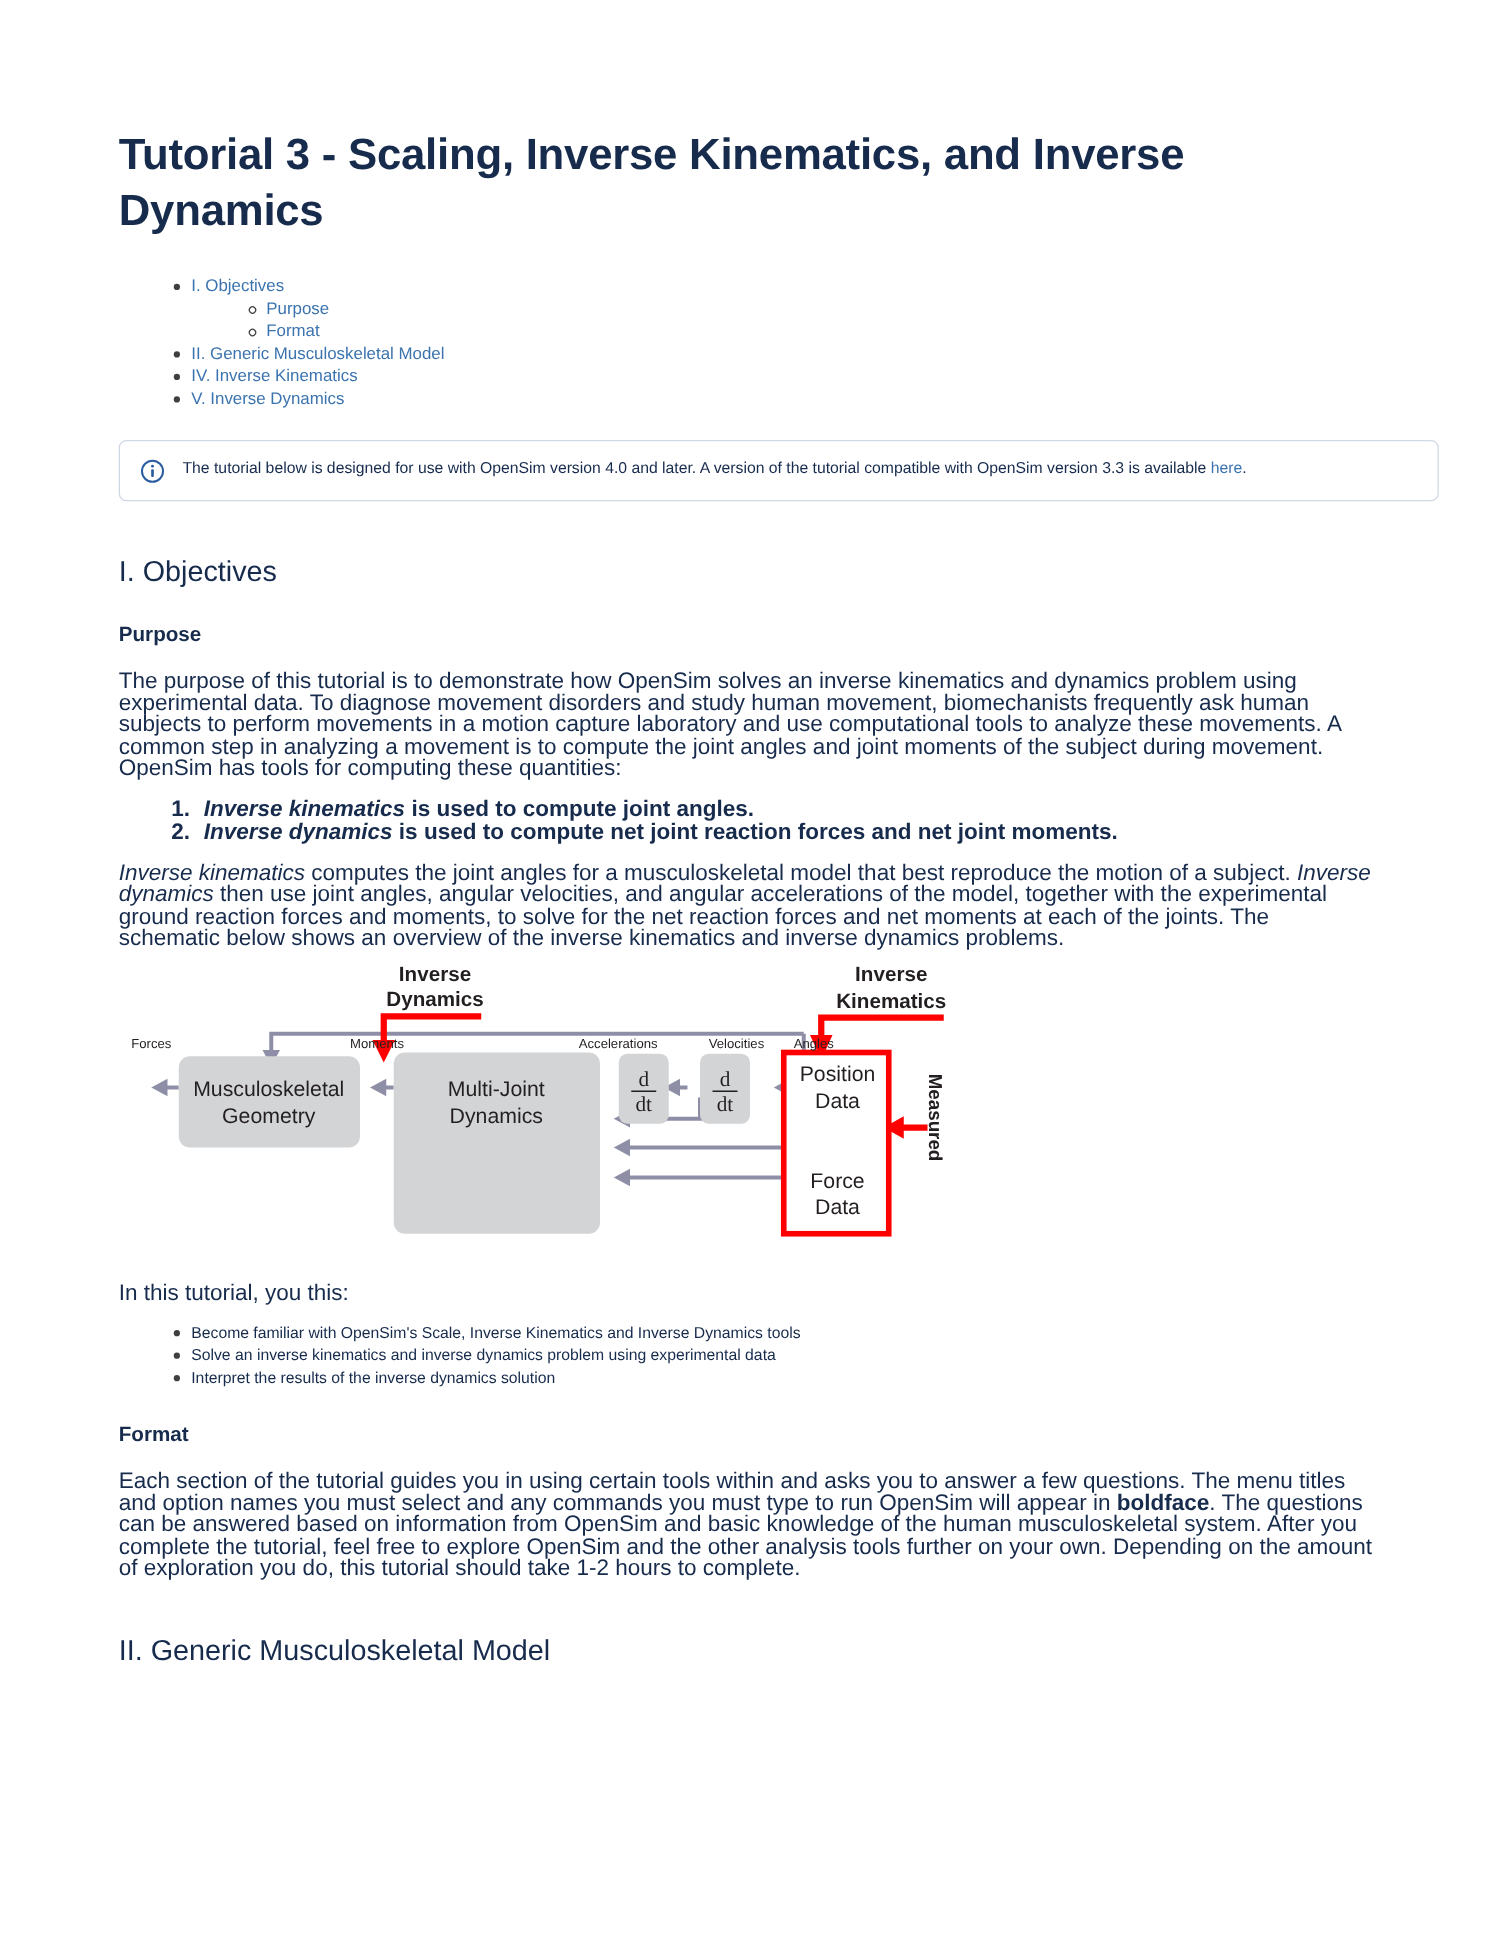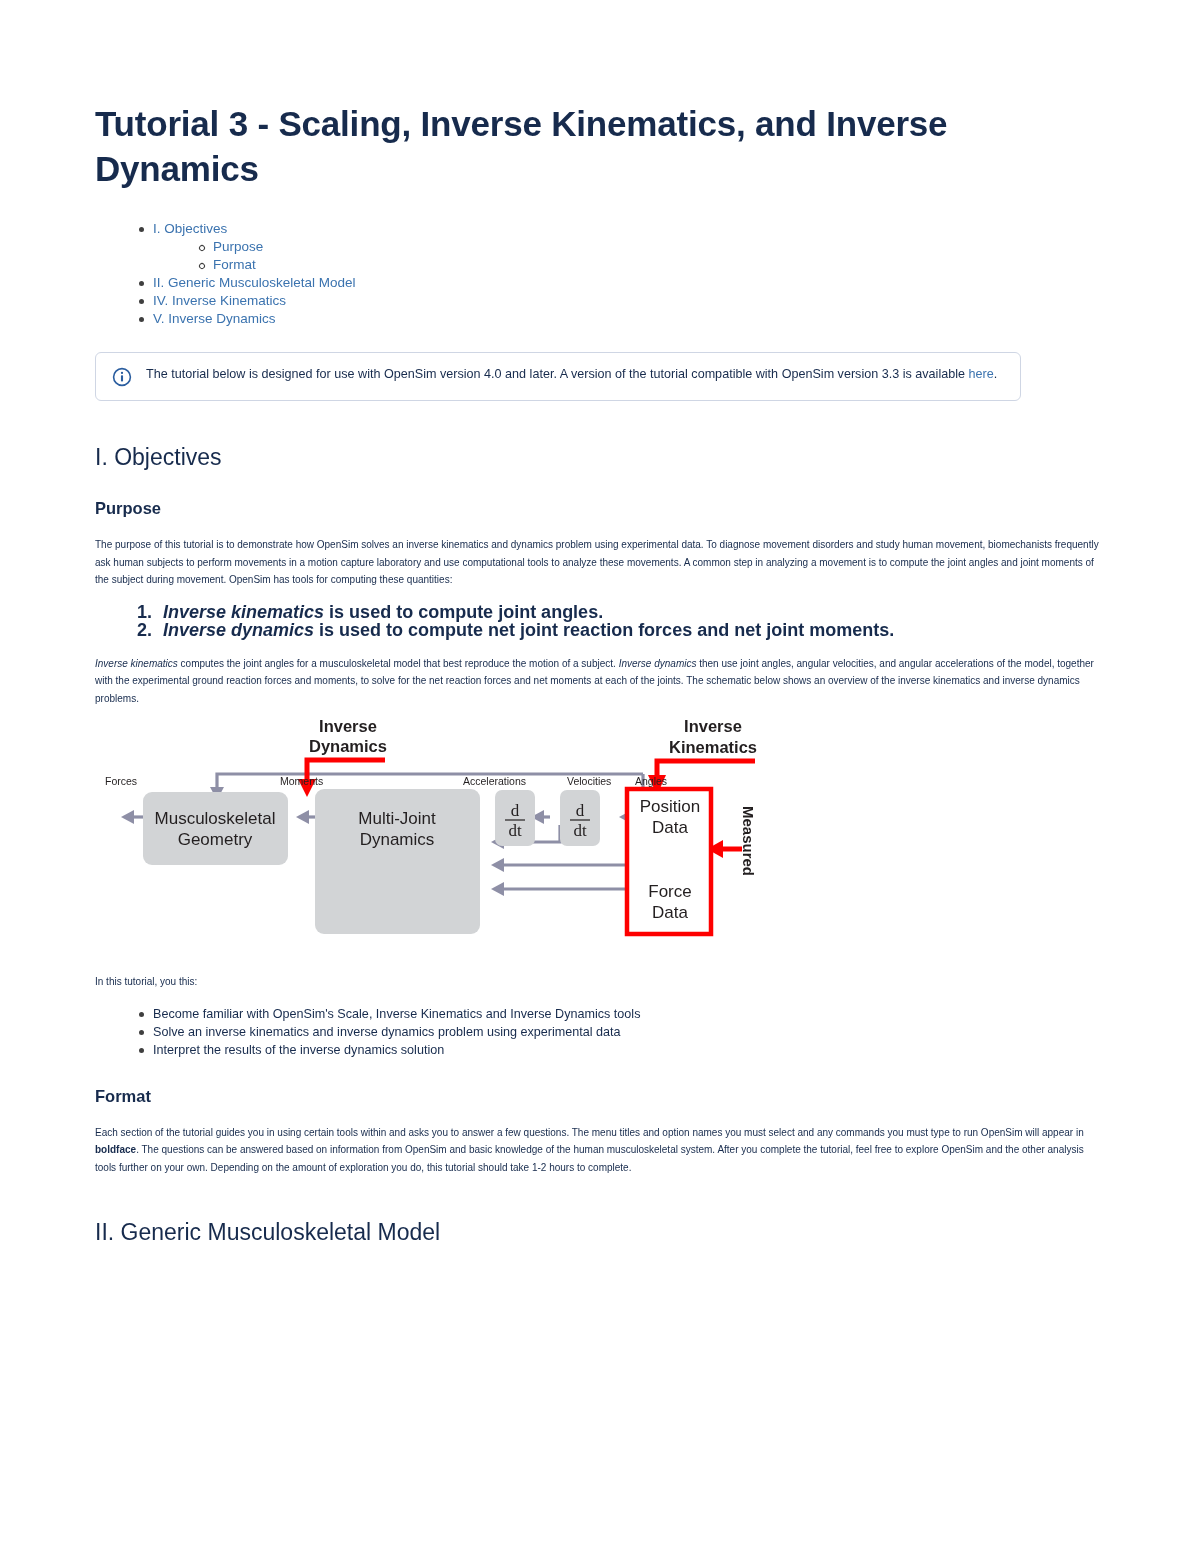--- a/index.html
+++ b/index.html
@@ -75,21 +75,21 @@
   .info-panel {
     margin: 24px 0 0 0;
     border: 1px solid #cfd6e4;
     border-radius: 6px;
     background: #ffffff;
     padding: 13px 18px 13px 16px;
     display: flex;
     align-items: flex-start;
     gap: 14px;
     box-sizing: border-box;
-    width: 926px;
+    width: 1056px;
   }
   .info-icon {
     flex: 0 0 auto;
     width: 20px;
     height: 20px;
     margin-top: 1px;
   }
   .info-text {
     font-size: 12.6px;
     line-height: 17px;
@@ -105,21 +105,21 @@
     margin: 42px 0 0 0;
     line-height: 1.25;
   }
   h3.sub {
     font-size: 16.5px;
     font-weight: bold;
     color: #172b4d;
     margin: 28px 0 0 0;
   }
   p.body {
-    font-size: 10px;
+    font-size: 18px;
     line-height: 17.5px;
     margin: 18px 0 0 0;
     color: #172b4d;
     width: 1005px;
     text-align: left;
   }
   p.tight { margin-top: 16px; }
 
   ol.nums {
     margin: 14px 0 0 0;

